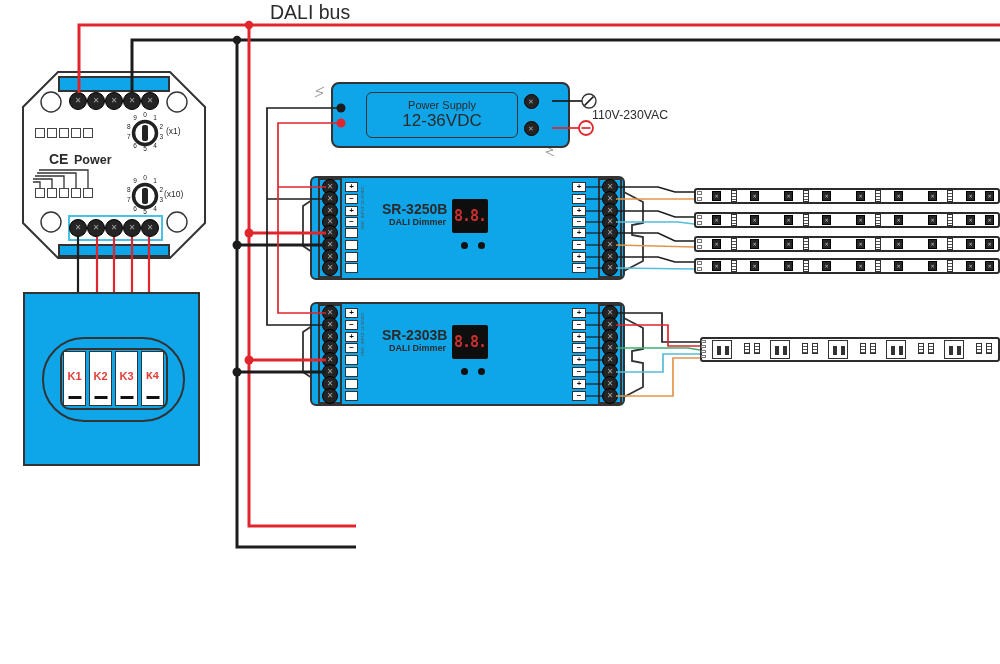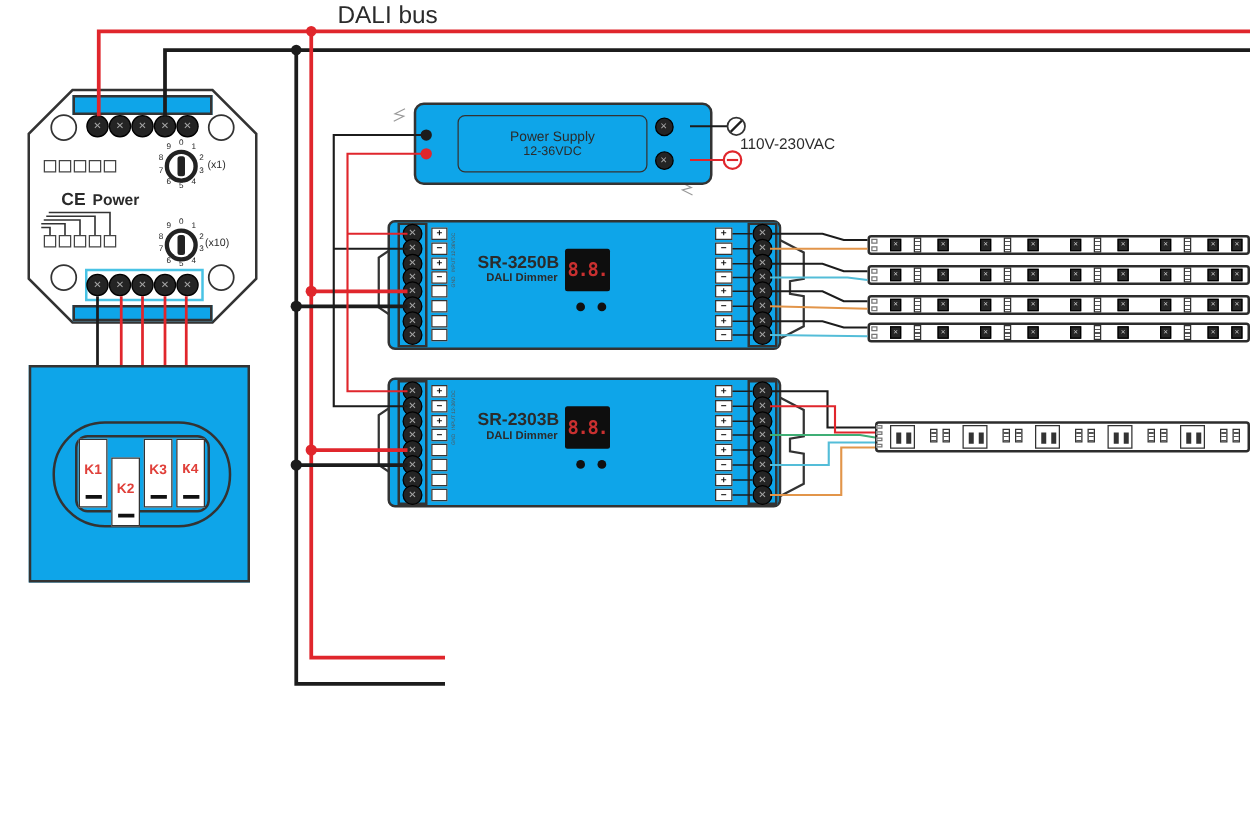--- a/index.html
+++ b/index.html
@@ -124,37 +124,37 @@
   <span class="lbl" style="left:164px;top:189px;font-size:8.5px;">(x10)</span>
   <div class="cyanrect" style="left:68px;top:215px;width:95px;height:26px;"></div>
 
   <div class="box" style="left:23px;top:292px;width:177px;height:174px;"></div>
   <div class="abs" style="left:42px;top:337px;width:143px;height:85px;border:2px solid #333;border-radius:42px;box-sizing:border-box;"></div>
   <div class="box" style="left:60px;top:348px;width:108px;height:62px;border-radius:10px;"></div>
   <div class="key" style="left:63px;top:351px;width:23px;height:55px;">
     <span class="klabel">K1</span>
       <span class="dash"></span>
     </div>
-  <div class="key" style="left:89px;top:366px;width:23px;height:55px;">
+  <div class="key" style="left:89px;top:351px;width:23px;height:55px;">
     <span class="klabel">K2</span>
       <span class="dash"></span>
     </div>
   <div class="key" style="left:115px;top:351px;width:23px;height:55px;">
     <span class="klabel">K3</span>
       <span class="dash"></span>
     </div>
   <div class="key" style="left:141px;top:351px;width:23px;height:55px;font-family:Liberation Mono, monospace;">
     <span class="klabel">K4</span>
       <span class="dash"></span>
     </div>
 
   <div class="box" style="left:331px;top:82px;width:239px;height:66px;border-radius:8px;"></div>
   <div class="box flex-center" style="left:366px;top:92px;width:152px;height:46px;border-radius:6px;border-width:1.5px;">
     <span class="lbl" style="position:static;font-size:11px;">Power Supply</span>
-    <span class="lbl" style="position:static;font-size:10px;">12-36VDC</span>
+    <span class="lbl" style="position:static;font-size:17px;">12-36VDC</span>
   </div>
   <span class="lbl" style="left:592px;top:108px;font-size:12.3px;">110V-230VAC</span>
 
   <div class="box" style="left:310px;top:176px;width:315px;height:104px;border-radius:6px;"></div>
   <div class="box" style="left:318px;top:178px;width:24px;height:100px;"></div>
   <div class="box" style="left:598px;top:178px;width:24px;height:100px;"></div>
   <span class="lbl" style="left:382px;top:201px;font-size:14px;font-weight:bold;">SR-3250B</span>
   <span class="lbl" style="left:389px;top:217px;font-size:9px;font-weight:bold;">DALI Dimmer</span>
   <div class="seg" style="left:452px;top:199px;width:36px;height:34px;font-size:15px;">8.8.</div>
   <div class="btn-dot" style="left:461px;top:242px;width:7px;height:7px;"></div>

